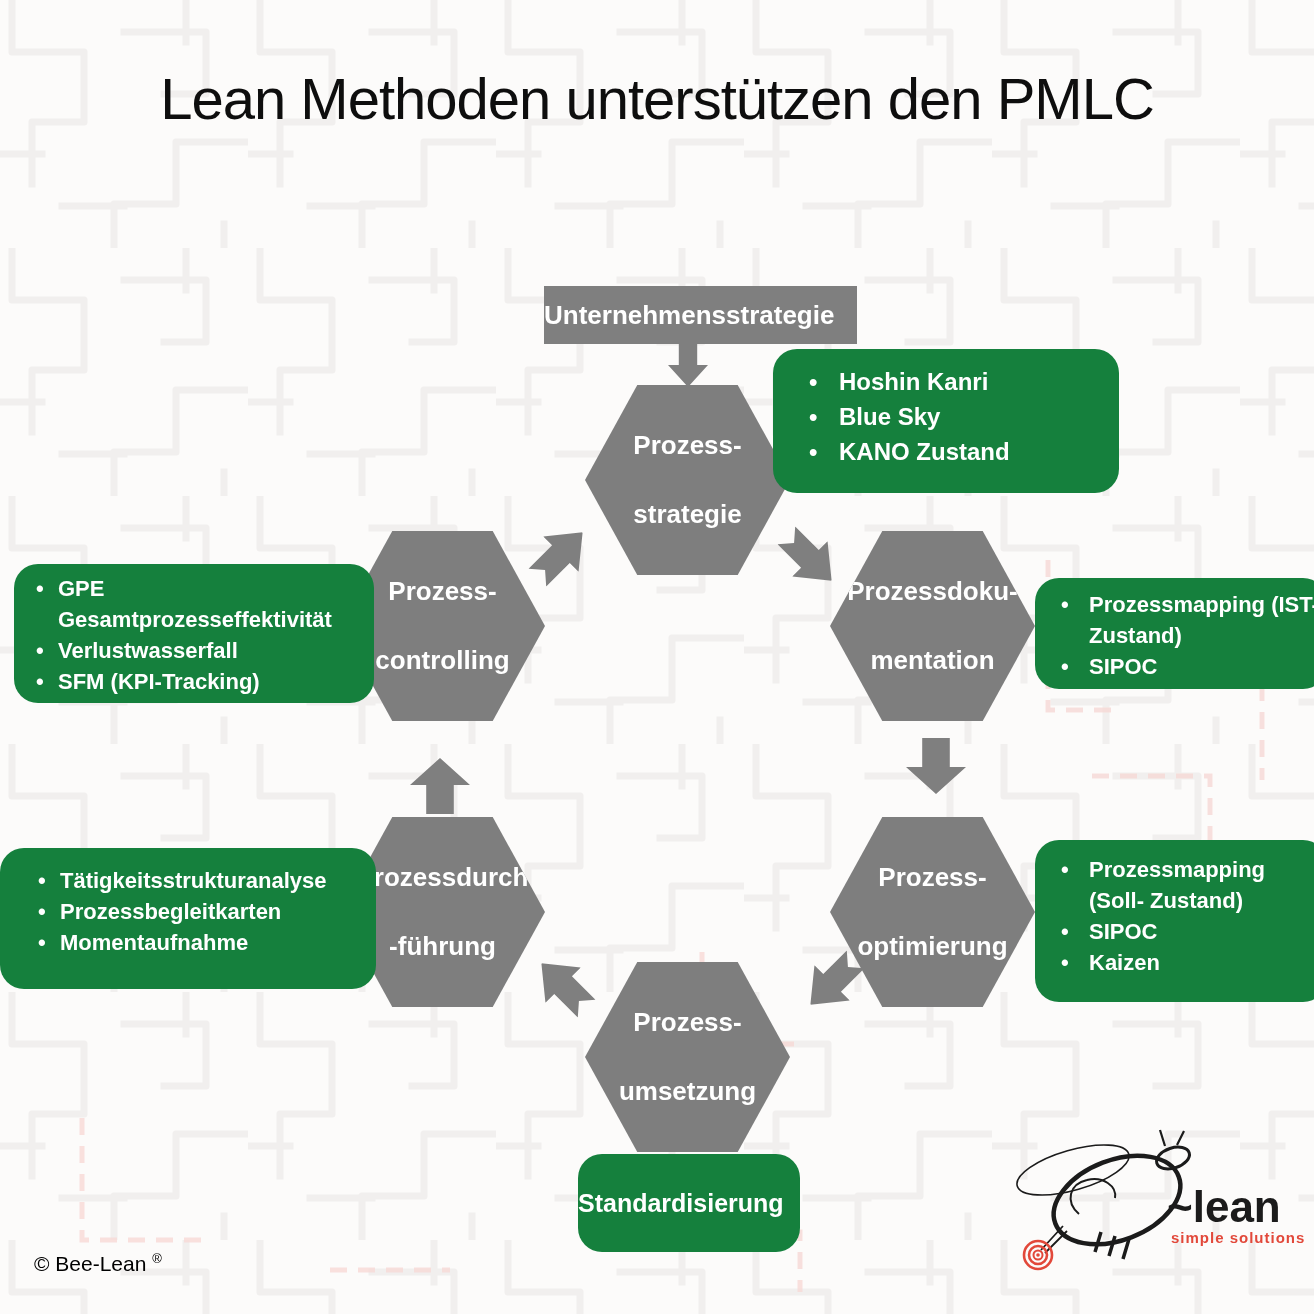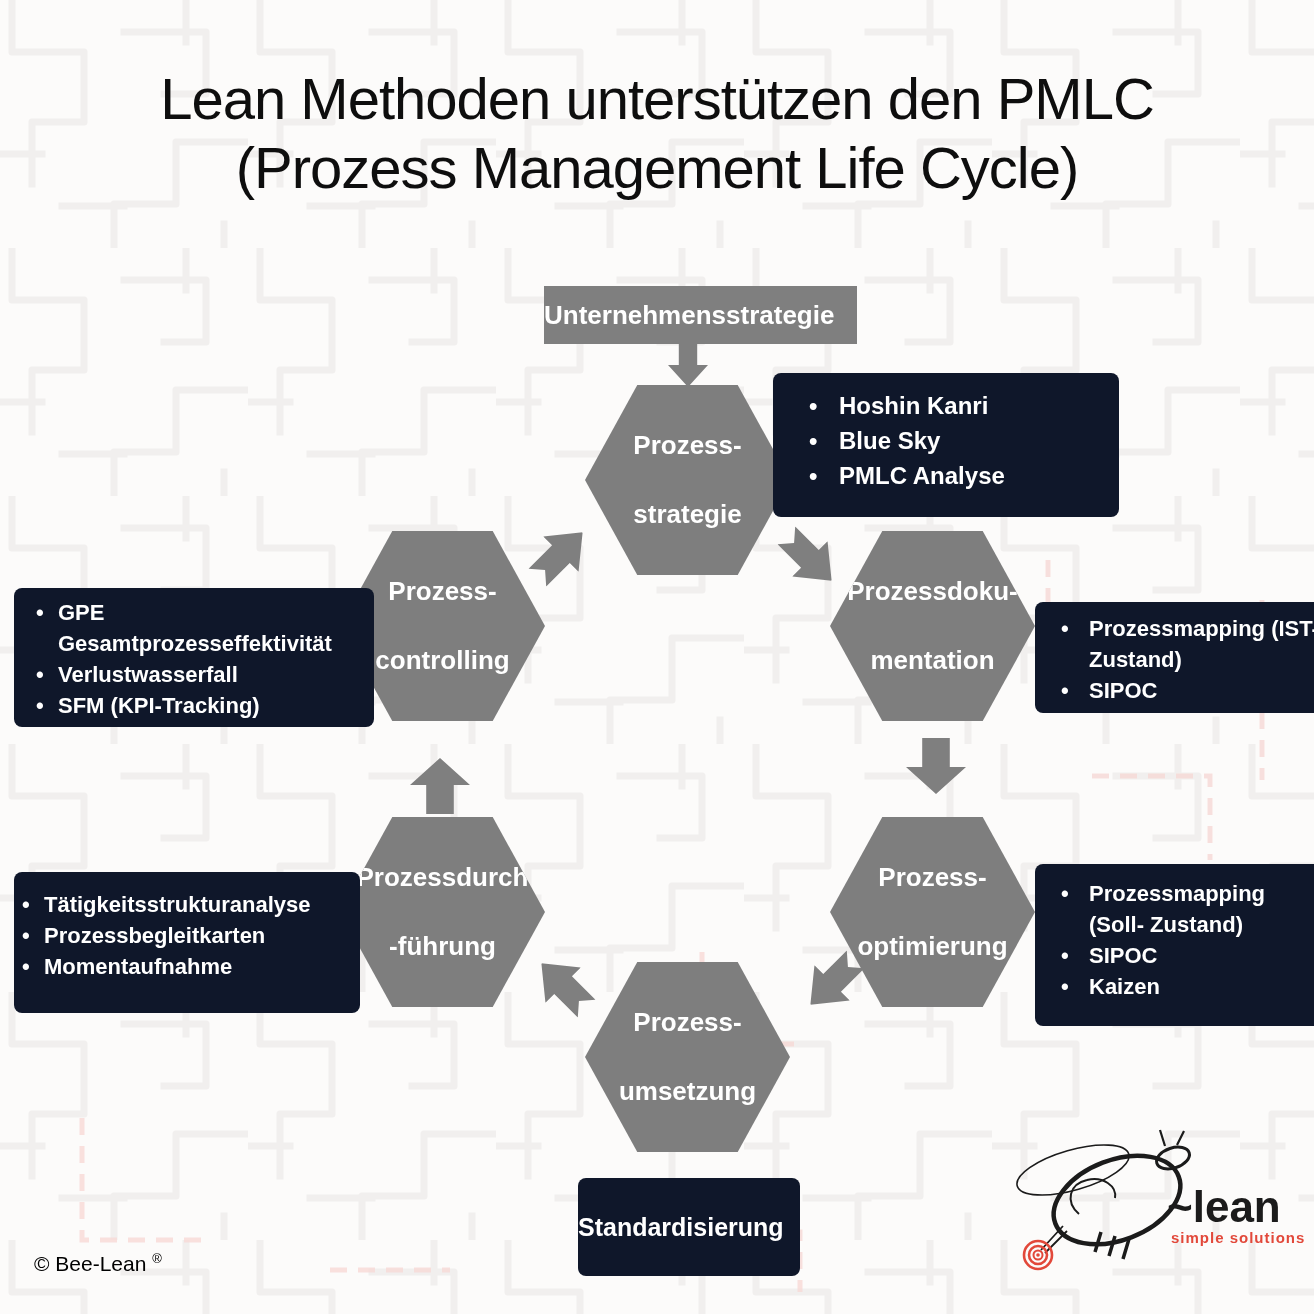--- a/index.html
+++ b/index.html
@@ -34,36 +34,36 @@
   }
   .hex-strategie{left:585px;top:385px;}
   .hex-dokumentation{left:830px;top:531px;}
   .hex-optimierung{left:830px;top:817px;}
   .hex-umsetzung{left:585px;top:962px;}
   .hex-durchfuehrung{left:340px;top:817px;}
   .hex-controlling{left:340px;top:531px;}
 
   
   .mbox{
-    position:absolute;z-index:3;background:#0f172a;border-radius:8px;
-    color:#ffffff;font-weight:700;margin-top:24px;
+    position:absolute;z-index:3;background:#15803d;border-radius:24px;
+    color:#ffffff;font-weight:700;
   }
   .mbox ul{list-style:none;margin:0;padding:0;}
   .mbox li{position:relative;padding-left:30px;font-size:22px;line-height:31px;}
   .mbox li::before{content:"\2022";position:absolute;left:8px;}
   .mbox-strategie{left:773px;top:349px;width:312px;height:129px;padding:15px 10px 0 24px;}
   .mbox-strategie li{font-size:24px;line-height:35px;padding-left:42px;}
   .mbox-strategie li::before{left:12px;}
   .mbox-dokumentation{left:1035px;top:578px;width:268px;height:100px;padding:11px 8px 0 16px;}
   .mbox-dokumentation li{padding-left:38px;}
   .mbox-dokumentation li::before{left:10px;}
   .mbox-optimierung{left:1035px;top:840px;width:268px;height:148px;padding:14px 8px 0 16px;}
   .mbox-optimierung li{padding-left:38px;}
   .mbox-optimierung li::before{left:10px;}
-  .mbox-durchfuehrung{left:14px;top:848px;width:340px;height:124px;padding:17px 6px 0 0;}
+  .mbox-durchfuehrung{left:0;top:848px;width:340px;height:124px;padding:17px 6px 0 30px;}
   .mbox-controlling{left:14px;top:564px;width:340px;height:130px;padding:9px 6px 0 14px;}
   .mbox-standard{
     left:578px;top:1154px;width:222px;height:98px;
     display:flex;align-items:center;justify-content:flex-start;
     font-size:25px;
   }
 
   
   .arrow{position:absolute;background:#7f7f7f;z-index:1;}
   .arrow-down{clip-path:polygon(27% 0,73% 0,73% 52%,100% 52%,50% 100%,0 52%,27% 52%);}
@@ -112,21 +112,20 @@
       <path d="M1262 600 v180"></path>
       <path d="M652 1232 h148 v60"></path>
       <path d="M702 952 v92 h92"></path>
       <path d="M82 1118 v122 h120"></path>
       <path d="M330 1270 h120"></path>
     </g>
   </svg>
 
   <div class="title">
     <span>Lean Methoden unterstützen den PMLC</span>
-    <span>(Prozess Management Life Cycle)</span>
   </div>
 
   <div class="strategy-box">
     <span>Unternehmensstrategie</span>
   </div>
 
   <div class="arrow arrow-down arrow-strategy-in"></div>
   <div class="arrow arrow-diag arrow-strat-dok"></div>
   <div class="arrow arrow-down arrow-dok-opt"></div>
   <div class="arrow arrow-diag arrow-opt-ums"></div>
@@ -156,21 +155,21 @@
   </div>
   <div class="hex hex-controlling">
     <span>Prozess-</span>
     <span>controlling</span>
   </div>
 
   <div class="mbox mbox-strategie">
     <ul>
       <li>Hoshin Kanri</li>
       <li>Blue Sky</li>
-      <li>PMLC Analyse</li>
+      <li>KANO Zustand</li>
     </ul>
   </div>
 
   <div class="mbox mbox-dokumentation">
     <ul>
       <li>Prozessmapping (IST-Zustand)</li>
       <li>SIPOC</li>
     </ul>
   </div>
 

